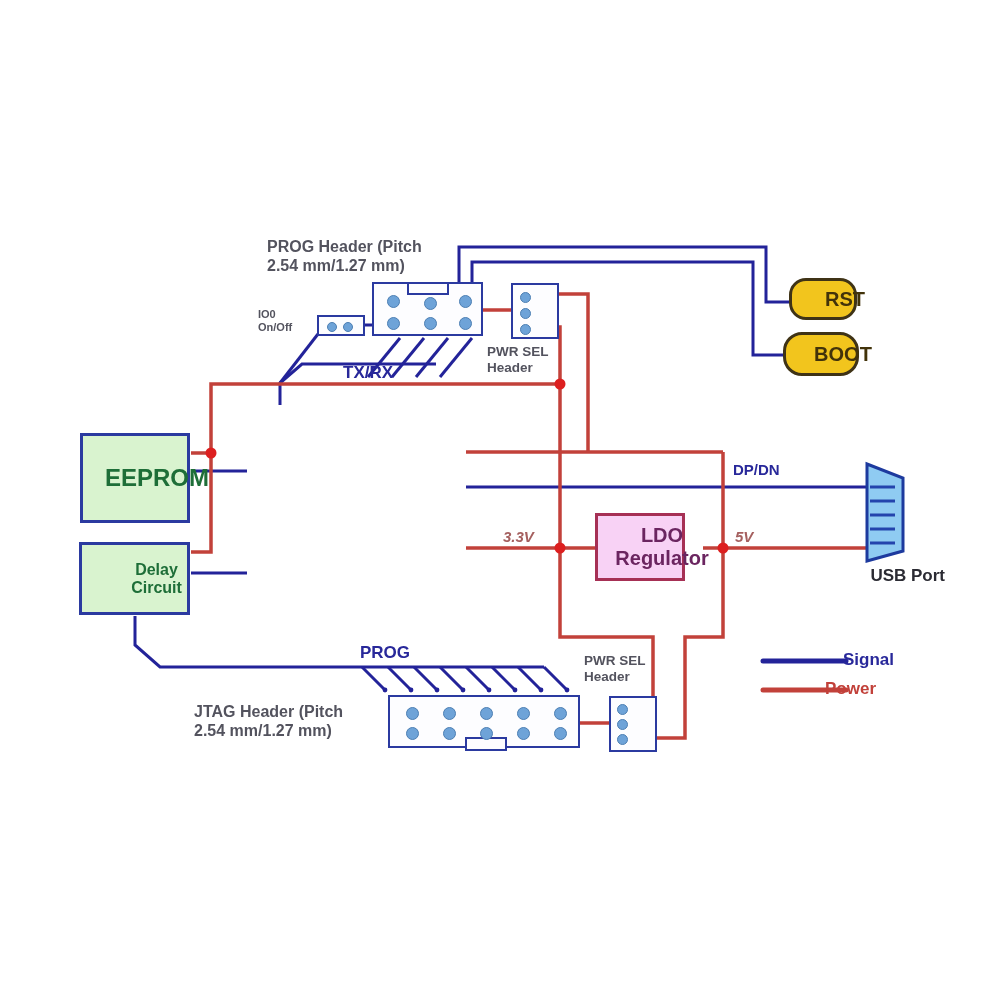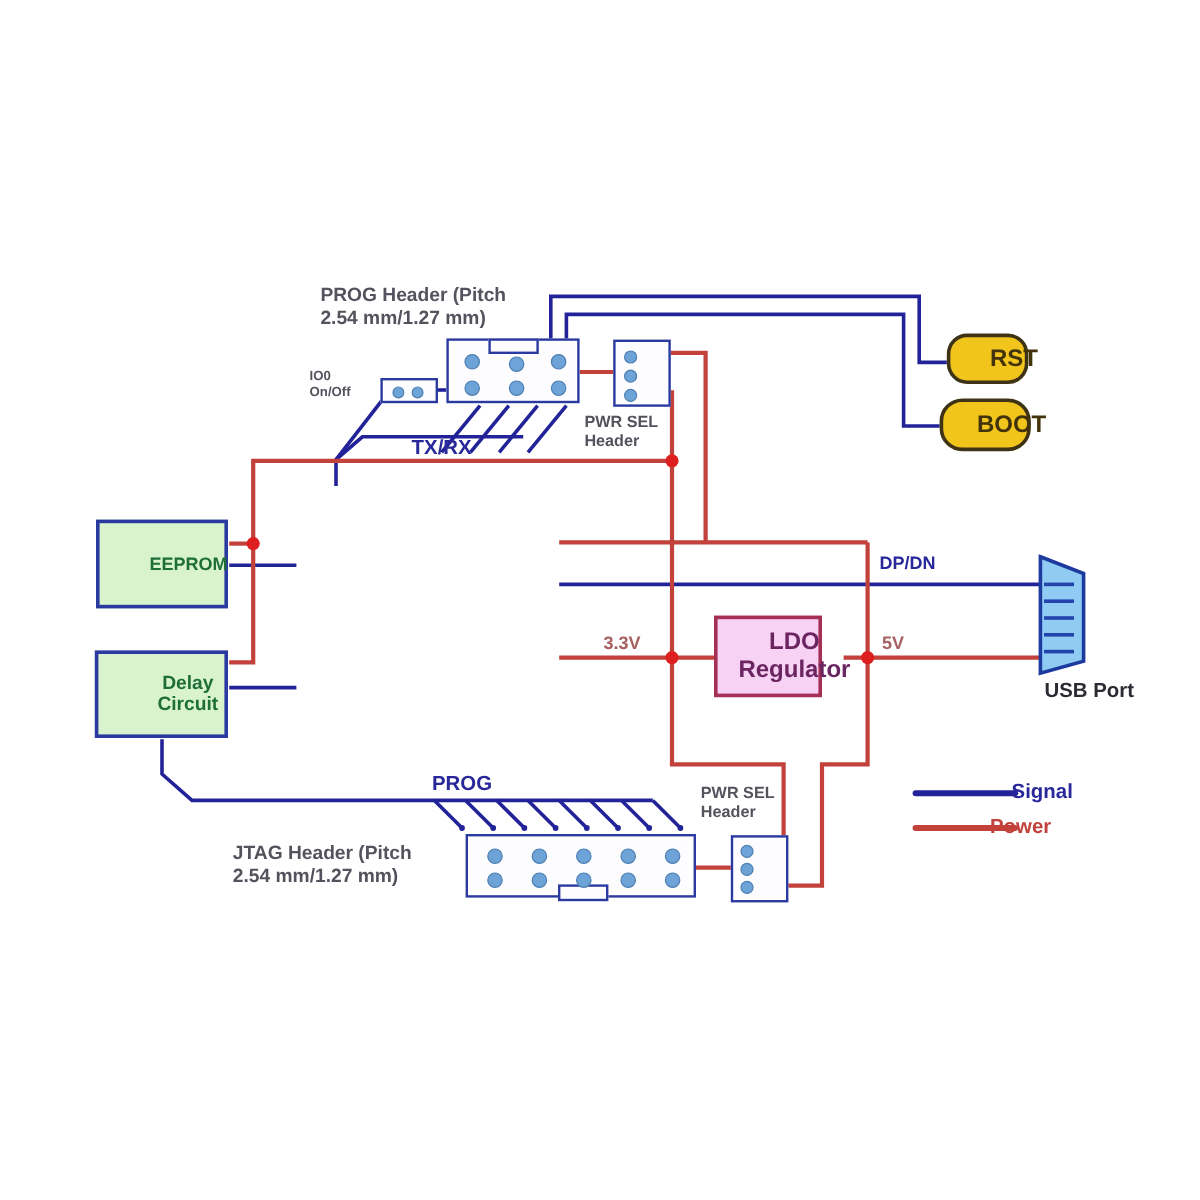--- a/index.html
+++ b/index.html
@@ -14,21 +14,21 @@
   .green{background:#d9f3cf;border:3px solid #2b3aa0;color:#1e6e38;}
   .bridge{background:#f5837d;border:3.5px solid #3b2f96;color:#9e1c1c;}
   .ldo{background:#f8d2f5;border:3px solid #a63055;color:#6b2560;}
   .btn{background:#f2c51d;border:3px solid #3f3316;color:#42330a;}
   .hdr{background:#fdfdff;border:2.5px solid #2b3aa0;}
   .pin{position:absolute;border-radius:50%;background:#6ea3d8;border:1px solid #4d7fb3;box-sizing:border-box;}
   .notch{position:absolute;background:#fdfdff;border:2.5px solid #2b3aa0;box-sizing:border-box;}
   .lbl{position:absolute;white-space:nowrap;}
   .gray{color:#53535e;}
   .navy{color:#28289a;}
-  .red{color:#a5605f;}
+  .red{color:#a5605f;font-style:italic;}
   .two-line span{display:block;}
 </style>
 </head>
 <body>
 
 <div class="stage">
 
   <svg class="wires">
 
     <g>
@@ -100,21 +100,21 @@
         <line x1="870" y1="543" x2="895" y2="543"></line>
       </g>
     </g>
 
     <g>
       <line class="legend-line" x1="763" y1="661" x2="846" y2="661" stroke="#232399"></line>
       <line class="legend-line" x1="763" y1="690" x2="846" y2="690" stroke="#c2413a"></line>
     </g>
   </svg>
 
-  <div class="box green" style="left:80px;top:433px;width:110px;height:74px;font-size:15px;">
+  <div class="box green" style="left:80px;top:433px;width:110px;height:90px;font-size:24px;">
     <span>EEPROM</span>
   </div>
 
   <div class="box green" style="left:79px;top:542px;width:111px;height:73px;font-size:16px;">
     <span>Delay Circuit</span>
   </div>
 
 
   <div class="box ldo" style="left:595px;top:513px;width:90px;height:68px;font-size:20px;">
     <span>LDO Regulator</span>

